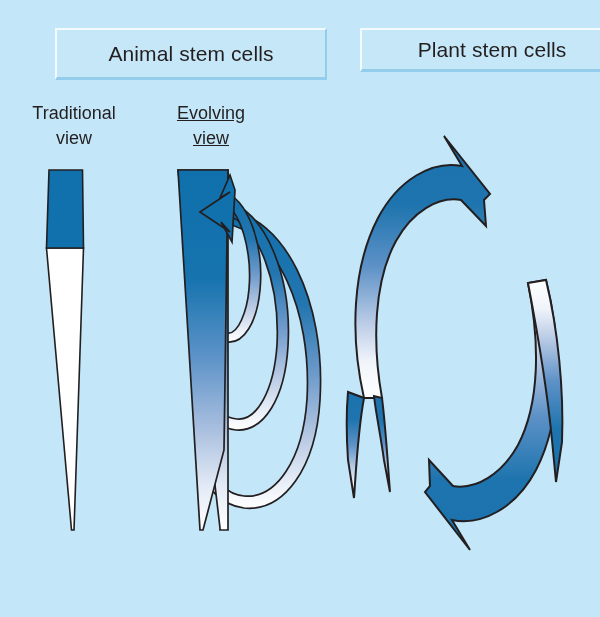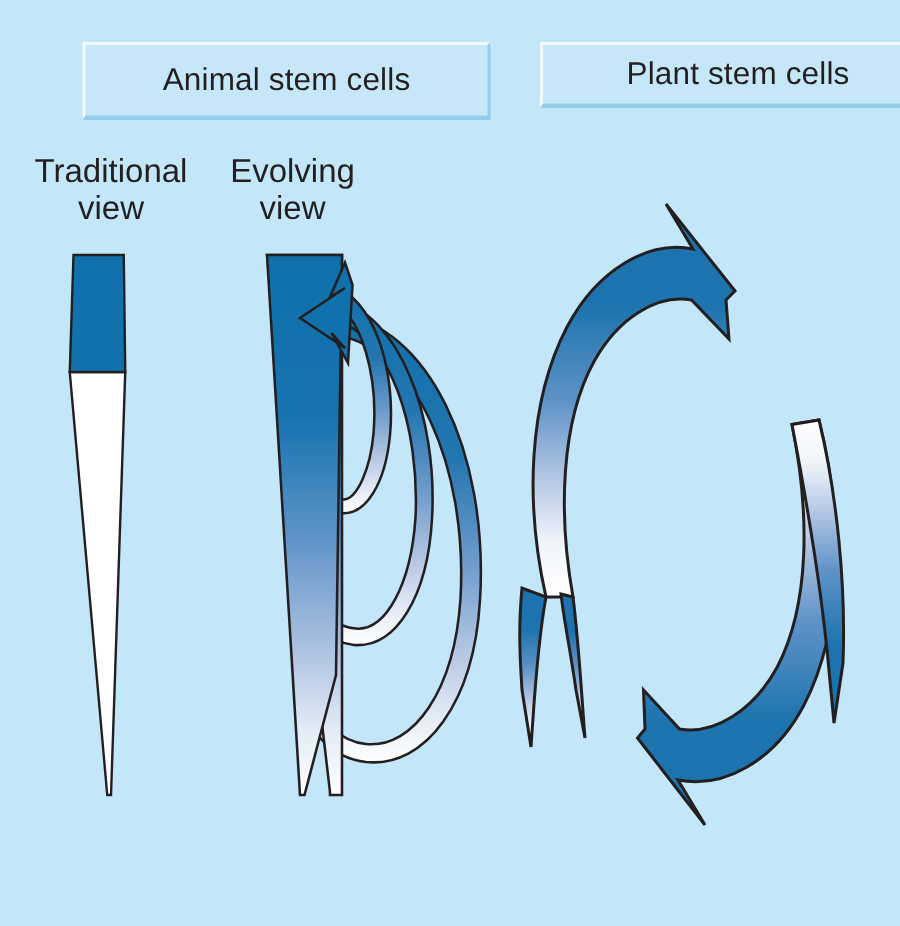--- a/index.html
+++ b/index.html
@@ -42,27 +42,27 @@
     color: #231f20;
     letter-spacing: .1px;
     white-space: nowrap;
   }
   #panel-animal { left: 11px;  top: 28px; width: 272px; height: 52px; }
   #panel-plant  { left: 316px; top: 28px; width: 264px; height: 44px; justify-content: center; }
 
   
   .sub-label {
     position: absolute;
-    font-size: 22px;
+    font-size: 18px;
     color: #231f20;
     line-height: 25px;
     text-align: center;
   }
   #label-traditional { left: 8px;   top: 101px; width: 132px; }
-  #label-evolving    { left: 136px; top: 101px; width: 118px; }
+  #label-evolving    { left: 152px; top: 101px; width: 118px; text-decoration: underline; }
 
   svg { display: block; overflow: visible; }
   .diagram { position: absolute; }
   #svg-traditional { left: 0px;   top: 150px; }
   #svg-evolving    { left: 160px; top: 150px; }
   #svg-plant       { left: 330px; top: 130px; }
 </style>
 </head>
 <body>
 

